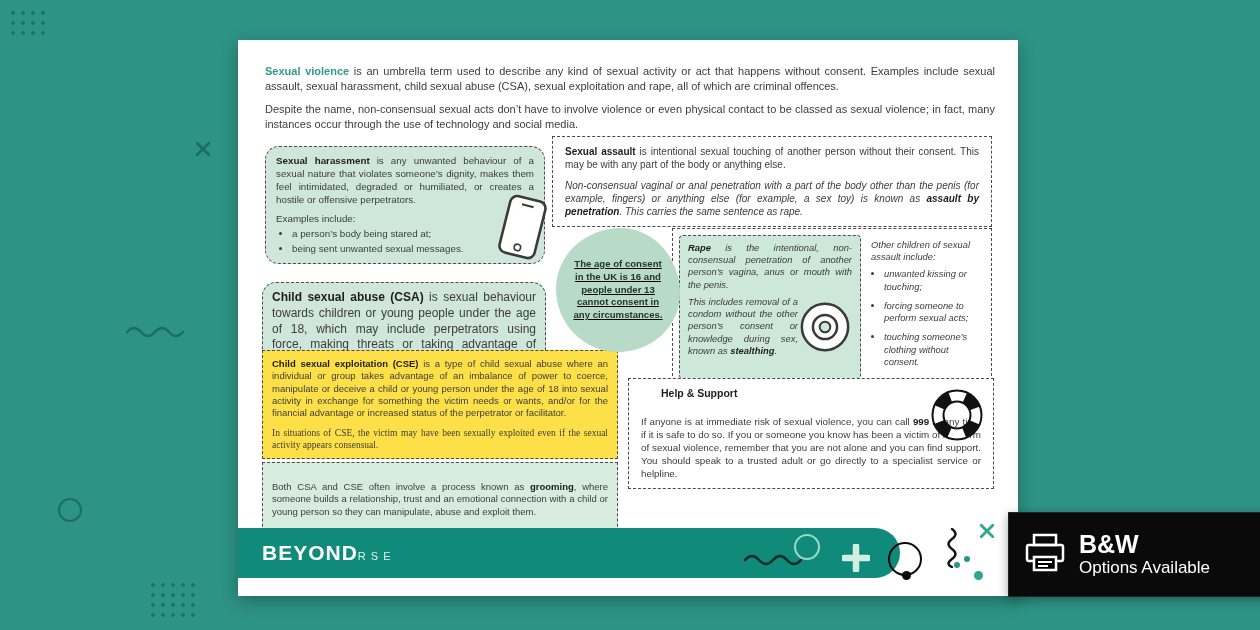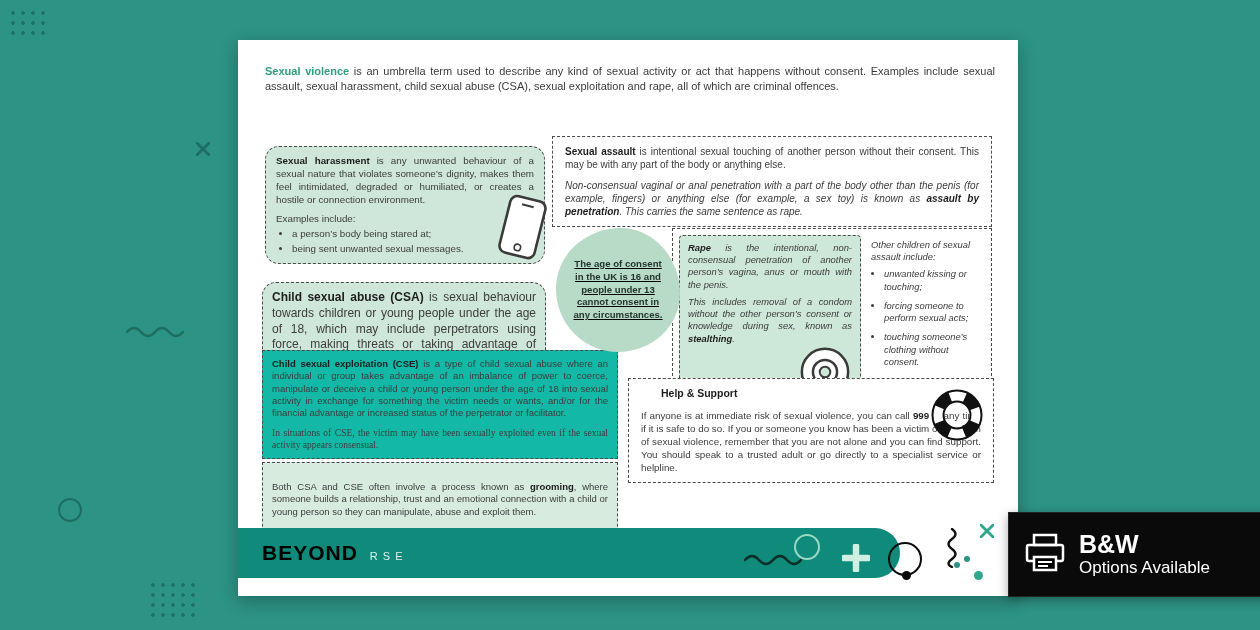--- a/index.html
+++ b/index.html
@@ -34,43 +34,43 @@
   #assault { left:314px; top:96px; width:440px; padding:8px 12px; font-size:10px; line-height:1.33; }
   #assault p + p { margin-top:7px;font-style:italic; }
 
   #age-circle { position:absolute; left:318px; top:188px; width:124px; height:124px; background:#B7DBC6;
     border-radius:52% 48% 50% 50% / 49% 53% 47% 51%; display:flex; align-items:center; justify-content:center;
     text-align:center; padding:14px; z-index:6;text-decoration:underline; }
   #age-circle p { font-size:9.6px; font-weight:bold; color:#24352e; line-height:1.35; }
 
   #rape-wrap { left:434px; top:188px; width:320px; padding:6px; display:flex;font-style:italic; }
   #rape-box { border:1.5px dashed #4a4a4a; background:#CDE7D8; border-radius:4px; width:182px; padding:6px 8px; font-size:9.4px; line-height:1.3; flex:0 0 auto; }
-  #rape-box .row { display:flex; gap:0; margin-top:5px; align-items:flex-end;flex-direction:column; }
+  #rape-box .row { display:flex; gap:0; margin-top:5px; align-items:flex-end; }
   #rape-box .row p { flex:1; }
   #other-col { flex:1; padding:4px 2px 4px 10px; font-size:9.4px; line-height:1.3; }
   #other-col ul { margin:5px 0 0 13px; }
   #other-col li { margin-bottom:7px; color:#3c3c3c; }
 
   #csa { left:24px; top:242px; width:284px; padding:7px 9px; font-size:12px; line-height:1.32; }
 
-  #cse { left:24px; top:310px; width:356px; padding:7px 9px; font-size:9.5px; line-height:1.3; background:#14b8a6; }
+  #cse { left:24px; top:310px; width:356px; padding:7px 9px; font-size:9.5px; line-height:1.3; background:#fde047; }
   #cse p + p { margin-top:7px;font-family:Liberation Serif, serif; }
 
   #grooming { left:24px; top:422px; width:356px; padding:18px 9px; font-size:9.5px; line-height:1.3; background:#D7ECDF; }
 
   #help { left:390px; top:338px; width:366px; padding:8px 12px; font-size:9.8px; line-height:1.33; }
-  #help h3 { font-size:10.5px; color:#1d1d1d; margin-bottom:8px;padding-left:20px; }
+  #help h3 { font-size:10.5px; color:#1d1d1d; margin-bottom:14px;padding-left:20px; }
   #help .p1 { margin-right:66px; }
   #help .p2 { margin-top:7px; }
   .buoy-wrap { position:absolute; top:10px; right:10px; }
 
   
   #footer-bar { position:absolute; left:0; top:488px; width:662px; height:50px; background:#0F8A7B; border-radius:0 26px 26px 0; display:flex; align-items:center; padding-left:24px; }
-  .brand { font-size:21px; font-weight:800; letter-spacing:1px; color:#000000; }
-  .brand-sub { font-size:11px; letter-spacing:5px; color:#DFF2EB; margin-left:12px; margin-top:5px; }
+  .brand { font-size:21px; font-weight:800; letter-spacing:1px; color:#ffffff; }
+  .brand-sub { font-size:11px; letter-spacing:5px; color:#DFF2EB; margin-top:5px; }
 
   
   .deco { position:absolute; z-index:5; }
   .circle-o { border-radius:50%; }
 
   
   #badge { position:absolute; left:1008px; top:512px; width:296px; height:85px; background:#0A0A0A; display:flex; align-items:center; gap:13px; padding-left:15px; z-index:20; box-shadow:0 3px 10px rgba(0,0,0,.35); border:1px solid #232323; }
   #badge .t1 { font-size:25px; font-weight:bold; color:#fff; line-height:1.1; }
   #badge .t2 { font-size:17px; color:#fff; }
 </style>
@@ -86,24 +86,25 @@
     </svg>
   <svg class="bg-deco" style="left:126px; top:326px;" width="58" height="12" viewBox="0 0 58 12">
       <path d="M1 6 Q8 -2 15 6 T29 6 T43 6 T57 6" fill="none" stroke="#0A4239" stroke-width="2.4" stroke-linecap="round"></path>
     </svg>
   <div class="bg-deco circle-o" style="left:58px; top:498px; width:24px; height:24px; border:2.4px solid #0A4239;"></div>
 
   <div class="page">
 
     <div class="intro">
       <p class="j"><b class="accent">Sexual violence</b><span> is an umbrella term used to describe any kind of sexual activity or act that happens without consent. Examples include sexual assault, sexual harassment, child sexual abuse (CSA), sexual exploitation and rape, all of which are criminal offences.</span></p>
+      <p class="j">Despite the name, non-consensual sexual acts don’t have to involve violence or even physical contact to be classed as sexual violence; in fact, many instances occur through the use of technology and social media.</p>
     </div>
 
     <div class="box greenbox" id="harassment">
-      <p class="j"><b>Sexual harassment</b><span> is any unwanted behaviour of a sexual nature that violates someone’s dignity, makes them feel intimidated, degraded or humiliated, or creates a hostile or connection environment.</span></p>
+      <p class="j"><b>Sexual harassment</b><span> is any unwanted behaviour of a sexual nature that violates someone’s dignity, makes them feel intimidated, degraded or humiliated, or creates a hostile or offensive perpetrators.</span></p>
       <p class="examples">Examples include:</p>
       <ul>
         <li>a person’s body being stared at;</li>
         <li>being sent unwanted sexual messages.</li>
       </ul>
       <div class="phone-wrap">
         <svg width="40" height="62" viewBox="0 0 40 62">
             <rect x="2" y="2" width="36" height="58" rx="7" fill="#ffffff" stroke="#3a3a3a" stroke-width="2.6"></rect>
             <line x1="14" y1="9" x2="26" y2="9" stroke="#3a3a3a" stroke-width="2"></line>
             <circle cx="20" cy="52" r="3.2" fill="none" stroke="#3a3a3a" stroke-width="1.6"></circle>

